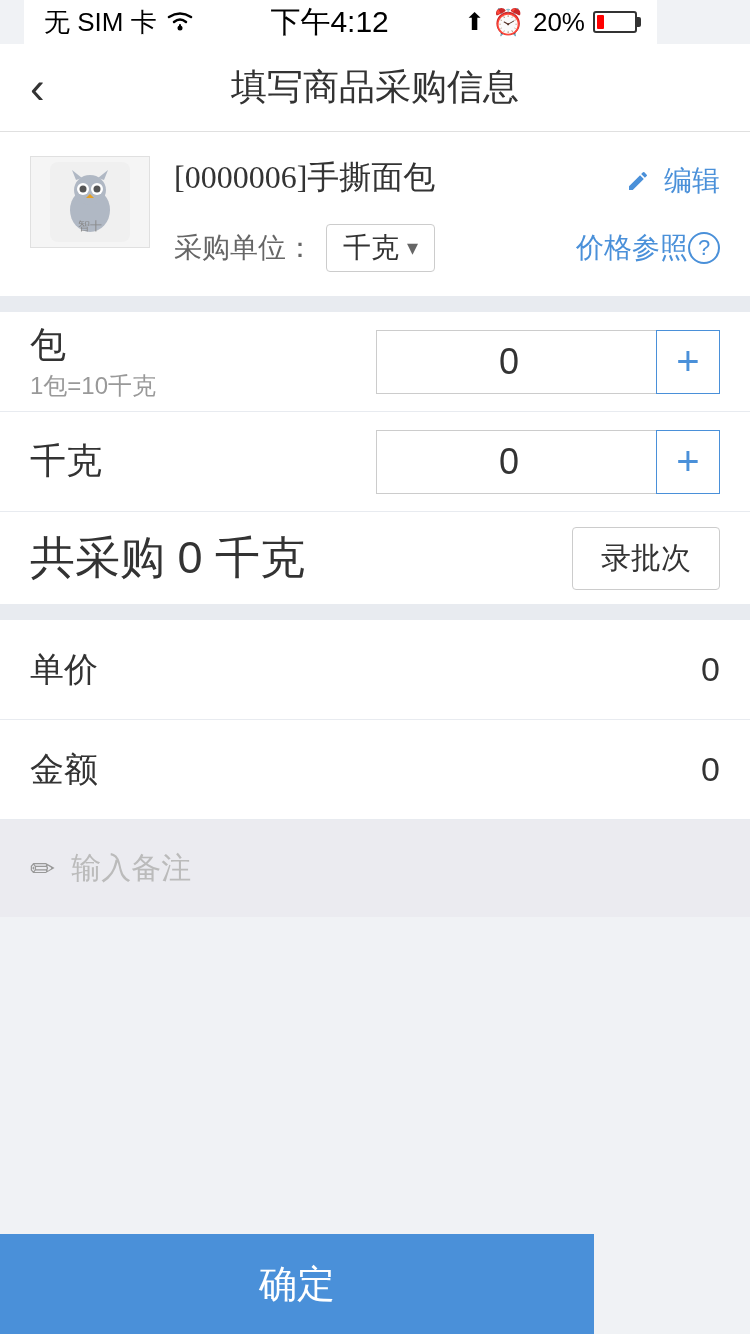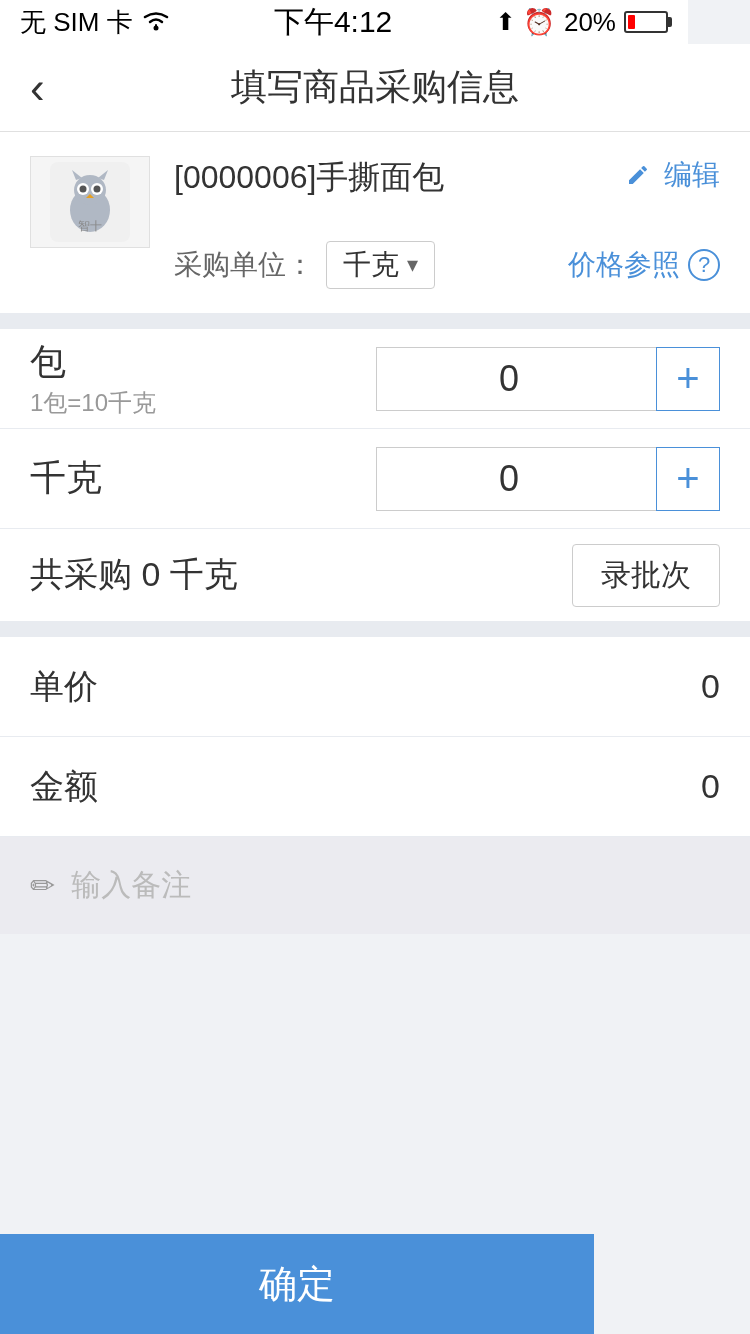--- a/index.html
+++ b/index.html
@@ -8,29 +8,30 @@
       width: 750px;
       min-height: 1334px;
       font-family: -apple-system, "PingFang SC", "Helvetica Neue", Arial, sans-serif;
       background: #f0f2f5;
       font-size: 32px;
       color: #333;
     }
 
     
     .status-bar {
-      width: 688px;
+      width: 633px;
       height: 44px;
       background: #fff;
       display: flex;
       align-items: center;
       justify-content: space-between;
       padding: 7px 20px;
       font-size: 28px;
       color: #000;
+      margin-left: 24px;
     }
     .status-bar-left {
       display: flex;
       align-items: center;
       gap: 8px;
       font-size: 26px;
     }
     .status-bar-center {
       font-size: 30px;
       font-weight: 500;
@@ -116,23 +117,24 @@
       display: flex;
       align-items: center;
       justify-content: center;
       flex-shrink: 0;
     }
     .product-info {
       flex: 1;
     }
     .product-name-row {
       display: flex;
-      align-items: flex-start;
+      align-items: flex-end;
       justify-content: space-between;
-      margin-bottom: 41px;
+      margin-bottom: 24px;
+      font-family: Liberation Serif, serif;
     }
     .product-name {
       font-size: 32px;
       color: #333;
       font-weight: 500;
     }
     .edit-link {
       font-size: 28px;
       color: #4a90d9;
       display: flex;
@@ -163,21 +165,20 @@
     .unit-selector-arrow {
       margin-left: 8px;
       font-size: 22px;
       color: #666;
     }
     .price-ref {
       font-size: 28px;
       color: #4a90d9;
       display: flex;
       align-items: center;
-      gap: 8px;
       cursor: pointer;
     }
     .price-ref-help {
       width: 32px;
       height: 32px;
       border: 2px solid #4a90d9;
       border-radius: 50%;
       display: flex;
       align-items: center;
       justify-content: center;
@@ -243,21 +244,21 @@
     .summary-row {
       background: #fff;
       padding: 0 30px;
       height: 100px;
       display: flex;
       align-items: center;
       justify-content: space-between;
       border-bottom: 8px solid #e8ebf0;
     }
     .summary-text {
-      font-size: 34px;
+      font-size: 45px;
       color: #333;
     }
     .batch-btn {
       border: 1px solid #ccc;
       background: #fff;
       padding: 10px 28px;
       font-size: 30px;
       color: #333;
       cursor: pointer;
       border-radius: 4px;

